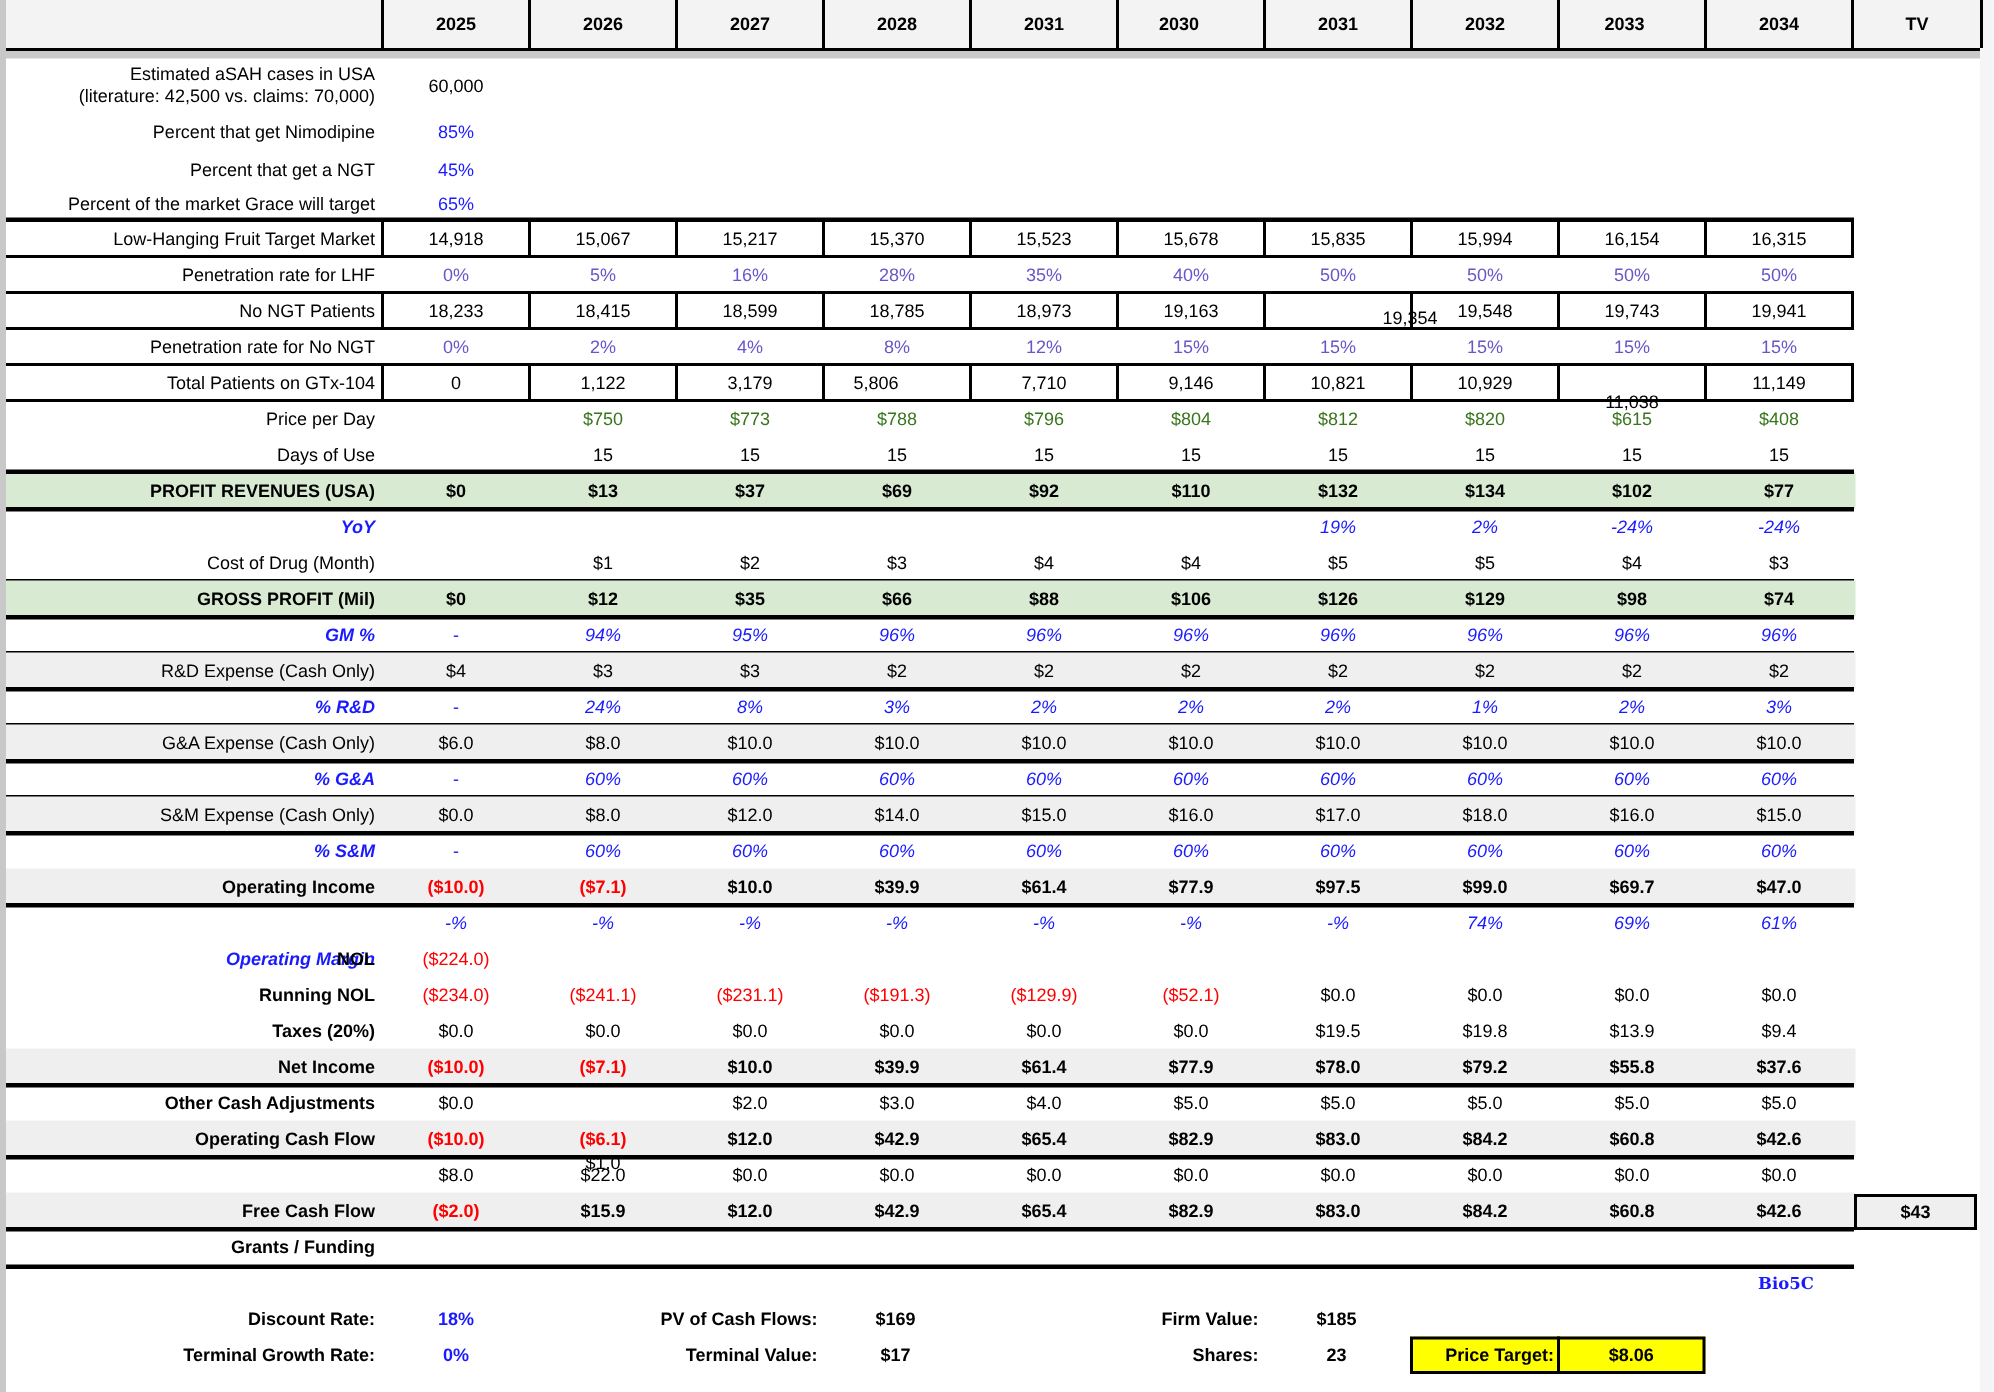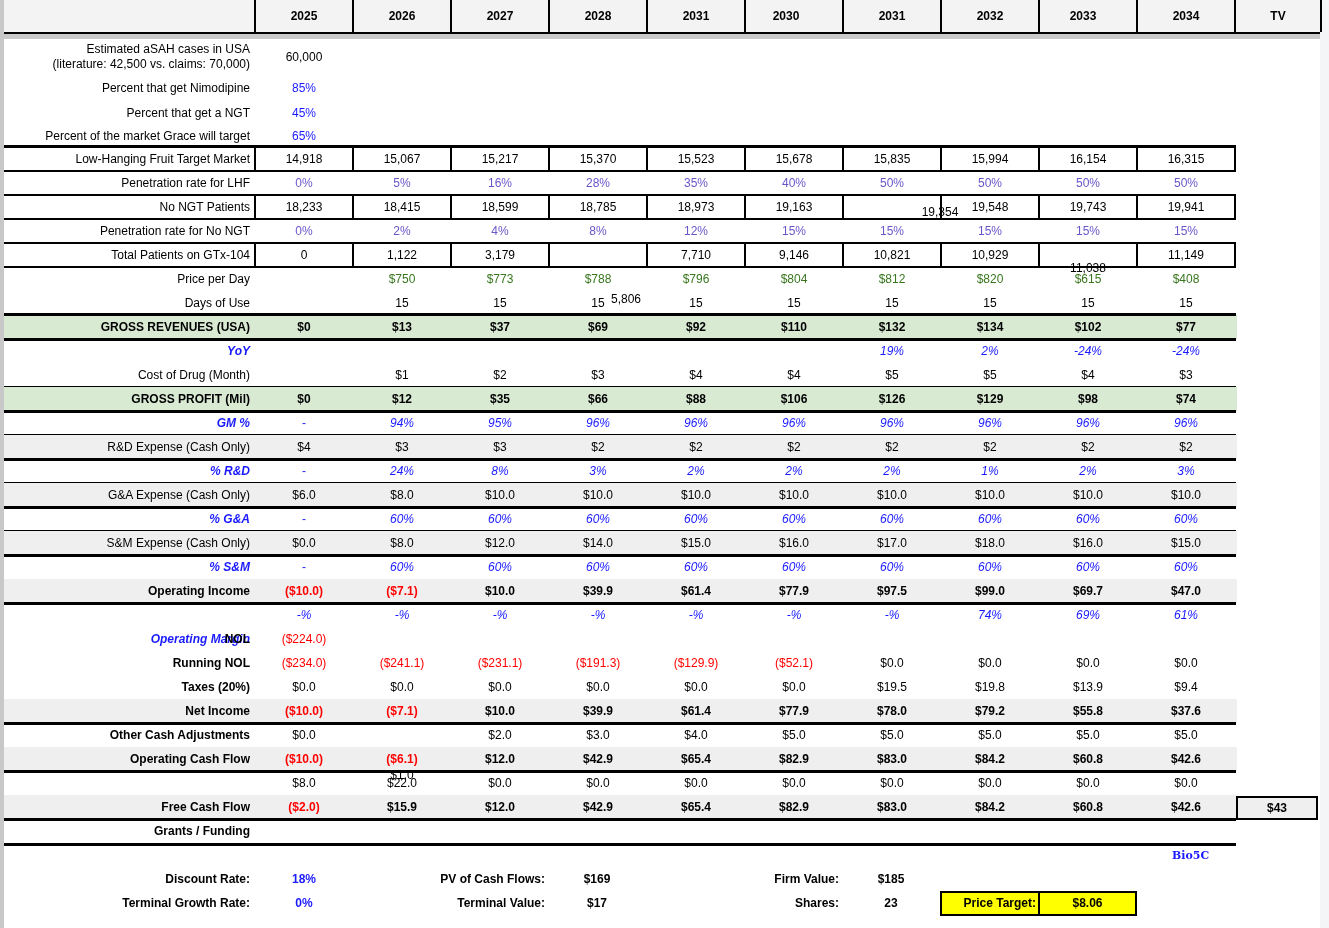--- a/index.html
+++ b/index.html
@@ -148,21 +148,21 @@
     <div class="cell purple" style="left: 746px; top: 219px;">15%</div>
     <div class="cell purple" style="left: 844px; top: 219px;">15%</div>
     <div class="cell purple" style="left: 942px; top: 219px;">15%</div>
     <div class="cell purple" style="left: 1040px; top: 219px;">15%</div>
     <div class="cell purple" style="left: 1138px; top: 219px;">15%</div>
     <div class="row" style="top: 243px;"></div>
     <div class="lbl " style="top: 243px; left: 4px;">Total Patients on GTx-104</div>
     <div class="cell " style="left: 256px; top: 243px;">0</div>
     <div class="cell " style="left: 354px; top: 243px;">1,122</div>
     <div class="cell " style="left: 452px; top: 243px;">3,179</div>
-    <div class="cell " style="left: 578px; top: 243px; margin-top: 44px;">5,806</div>
+    <div class="cell " style="left: 536px; top: 243px;">5,806</div>
     <div class="cell " style="left: 648px; top: 243px;">7,710</div>
     <div class="cell " style="left: 746px; top: 243px;">9,146</div>
     <div class="cell " style="left: 844px; top: 243px;">10,821</div>
     <div class="cell " style="left: 942px; top: 243px;">10,929</div>
     <div class="cell " style="left: 1040px; top: 256px;">11,038</div>
     <div class="cell " style="left: 1138px; top: 243px;">11,149</div>
     <div class="boxed" style="left: 4px; top: 242px; width: 1232px; height: 26px; border-left: none;"></div>
     <div class="vline" style="left: 254px; top: 242px; height: 26px;"></div>
     <div class="vline" style="left: 352px; top: 242px; height: 26px;"></div>
     <div class="vline" style="left: 450px; top: 242px; height: 26px;"></div>
@@ -191,21 +191,21 @@
     <div class="cell " style="left: 354px; top: 291px;">15</div>
     <div class="cell " style="left: 452px; top: 291px;">15</div>
     <div class="cell " style="left: 550px; top: 291px;">15</div>
     <div class="cell " style="left: 648px; top: 291px;">15</div>
     <div class="cell " style="left: 746px; top: 291px;">15</div>
     <div class="cell " style="left: 844px; top: 291px;">15</div>
     <div class="cell " style="left: 942px; top: 291px;">15</div>
     <div class="cell " style="left: 1040px; top: 291px;">15</div>
     <div class="cell " style="left: 1138px; top: 291px;">15</div>
     <div class="row green" style="top: 315px;"></div>
-    <div class="lbl b" style="top: 315px; left: 4px;">GROSS REVENUES (USA)</div>
+    <div class="lbl b" style="top: 315px; left: 4px;">PROFIT REVENUES (USA)</div>
     <div class="cell b" style="left: 256px; top: 315px;">$0</div>
     <div class="cell b" style="left: 354px; top: 315px;">$13</div>
     <div class="cell b" style="left: 452px; top: 315px;">$37</div>
     <div class="cell b" style="left: 550px; top: 315px;">$69</div>
     <div class="cell b" style="left: 648px; top: 315px;">$92</div>
     <div class="cell b" style="left: 746px; top: 315px;">$110</div>
     <div class="cell b" style="left: 844px; top: 315px;">$132</div>
     <div class="cell b" style="left: 942px; top: 315px;">$134</div>
     <div class="cell b" style="left: 1040px; top: 315px;">$102</div>
     <div class="cell b" style="left: 1138px; top: 315px;">$77</div>

